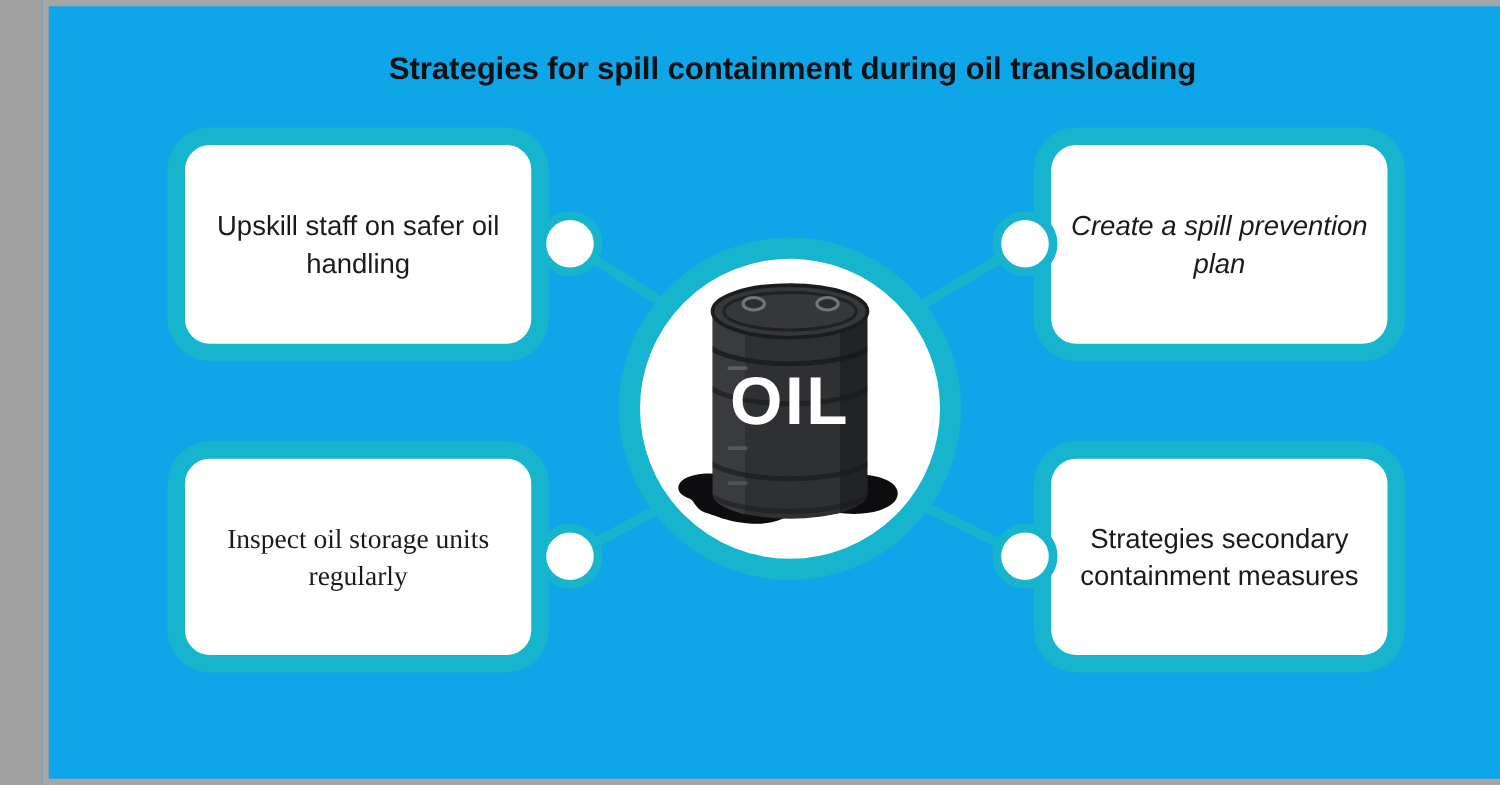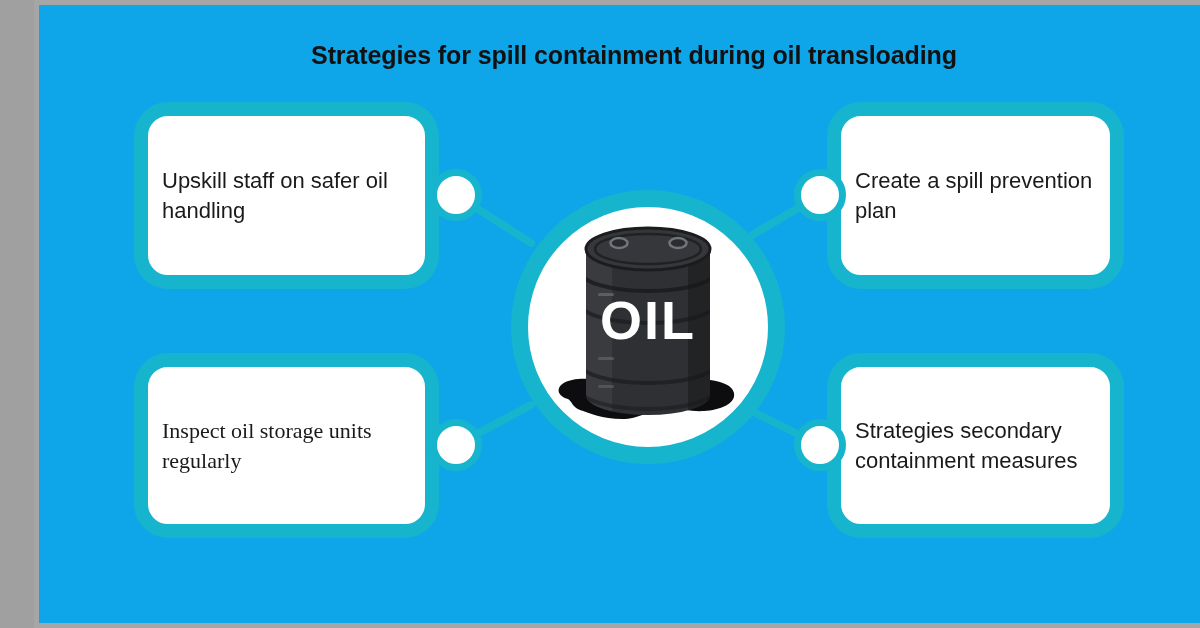--- a/index.html
+++ b/index.html
@@ -58,25 +58,26 @@
     border-radius: 34px;
     display: flex;
     align-items: center;
     justify-content: center;
     z-index: 3;
   }
   .card-text {
     font-size: 22px;
     line-height: 1.33;
     color: #1a1a1a;
+    text-align: center;
     padding: 0 14px;
   }
 
   .card.tl { left: 95px;  top: 97px;  width: 305px; height: 187px; }
-  .card.tr { left: 788px; top: 97px;  width: 297px; height: 187px; }
+  .card.tr { left: 788px; top: 97px;  width: 297px; height: 187px; font-style: italic; }
   .card.bl { left: 95px;  top: 348px; width: 305px; height: 185px; font-family: Liberation Serif, serif; }
   .card.br { left: 788px; top: 348px; width: 297px; height: 185px; }
 
   
   .knob {
     position: absolute;
     box-sizing: border-box;
     width: 52px;
     height: 52px;
     border-radius: 50%;
@@ -86,21 +87,21 @@
   }
   .knob.k-tl { left: 391px; top: 164px; }
   .knob.k-tr { left: 755px; top: 164px; }
   .knob.k-bl { left: 391px; top: 414px; }
   .knob.k-br { left: 755px; top: 414px; }
 
   
   .hub {
     position: absolute;
     box-sizing: border-box;
-    left: 472px;
+    left: 456px;
     top: 185px;
     width: 274px;
     height: 274px;
     border-radius: 50%;
     background: #ffffff;
     border: 17px solid #16b5cd;
     z-index: 3;
   }
   .hub-art {
     position: absolute;

